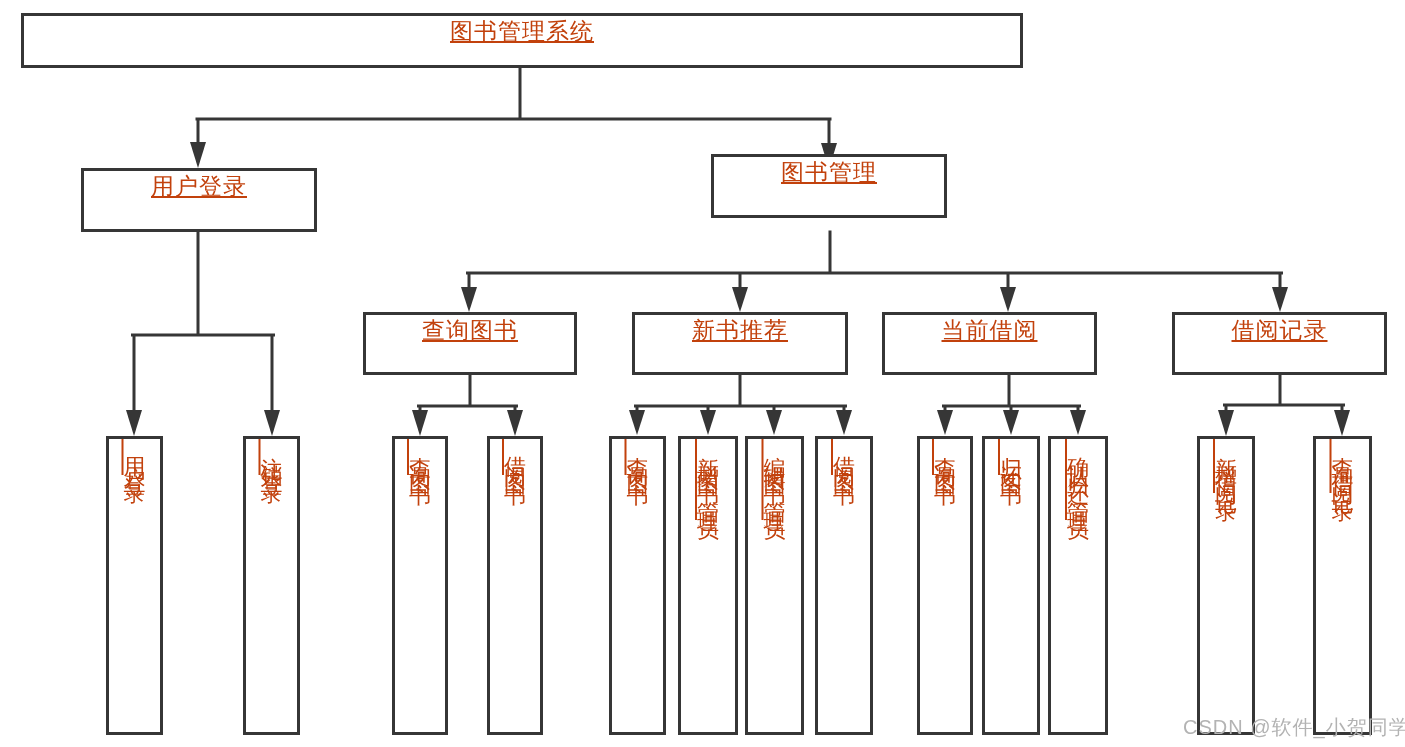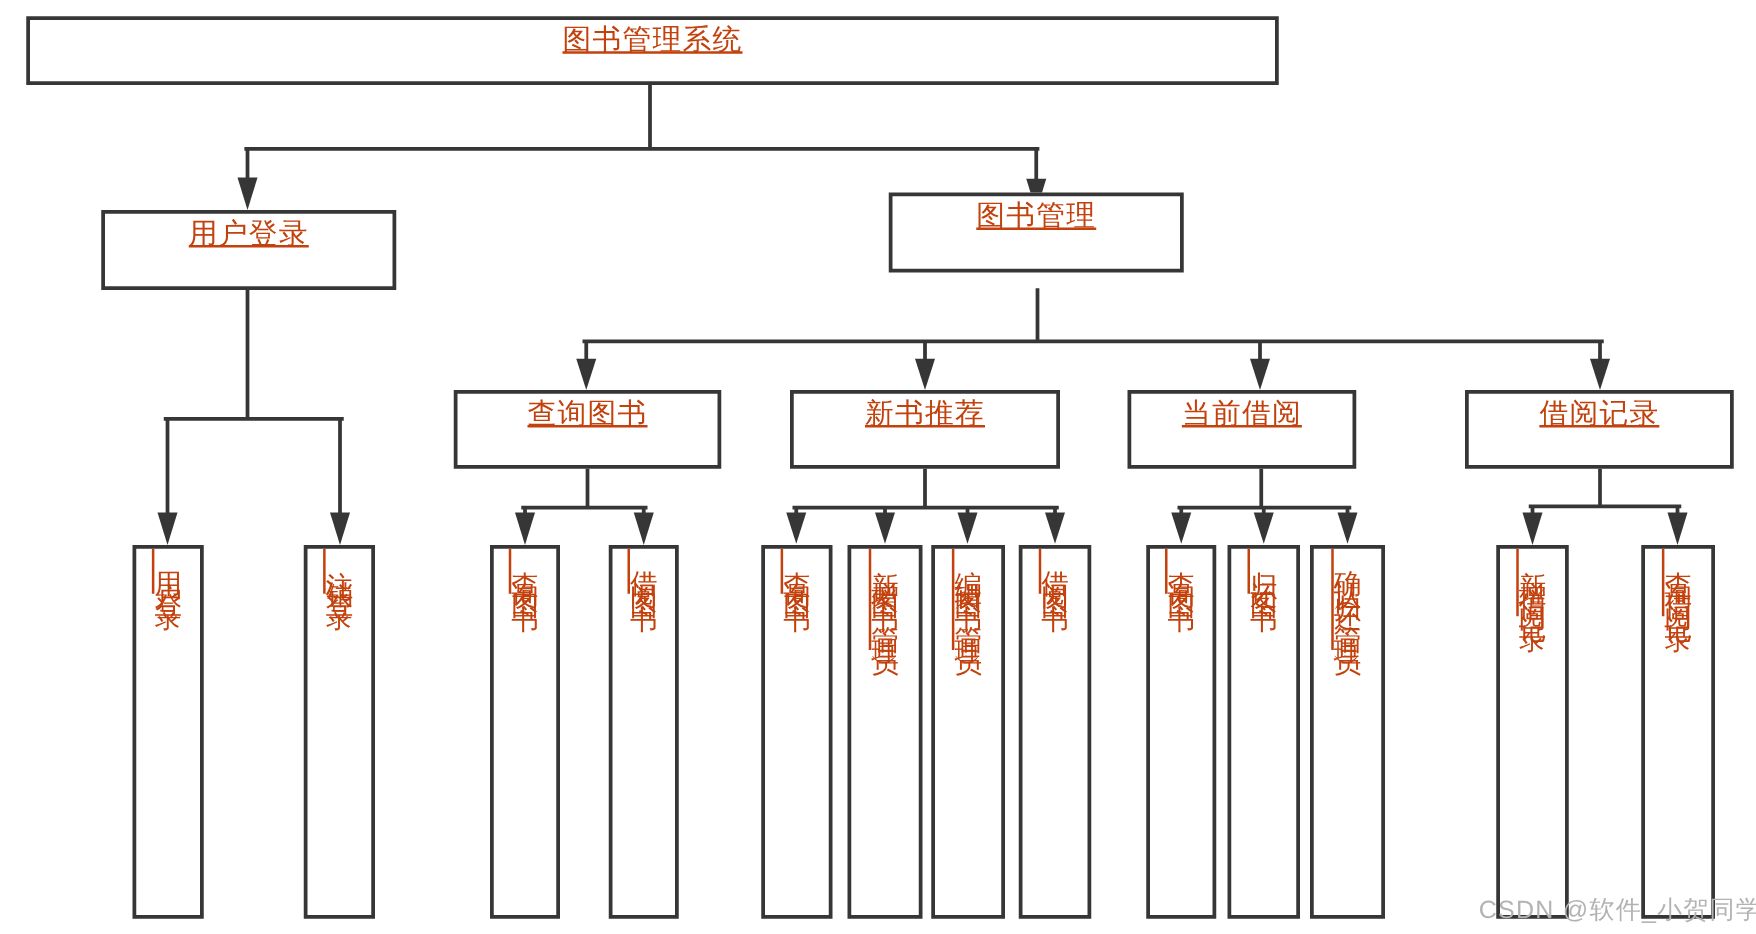--- a/index.html
+++ b/index.html
@@ -124,21 +124,21 @@
   <div class="node hbox" style="left:711px;top:154px;width:236px;height:64px">
     <span>图书管理</span>
   </div>
 
   <div class="node hbox" style="left:363px;top:312px;width:214px;height:63px">
     <span>查询图书</span>
   </div>
   <div class="node hbox" style="left:632px;top:312px;width:216px;height:63px">
     <span>新书推荐</span>
   </div>
-  <div class="node hbox" style="left:902px;top:312px;width:183px;height:63px">
+  <div class="node hbox" style="left:882px;top:312px;width:215px;height:63px">
     <span>当前借阅</span>
   </div>
   <div class="node hbox" style="left:1172px;top:312px;width:215px;height:63px">
     <span>借阅记录</span>
   </div>
 
   <div class="node vbox" style="left:106px;width:57px">
     <span>用户登录</span>
   </div>
   <div class="node vbox" style="left:243px;width:57px">

